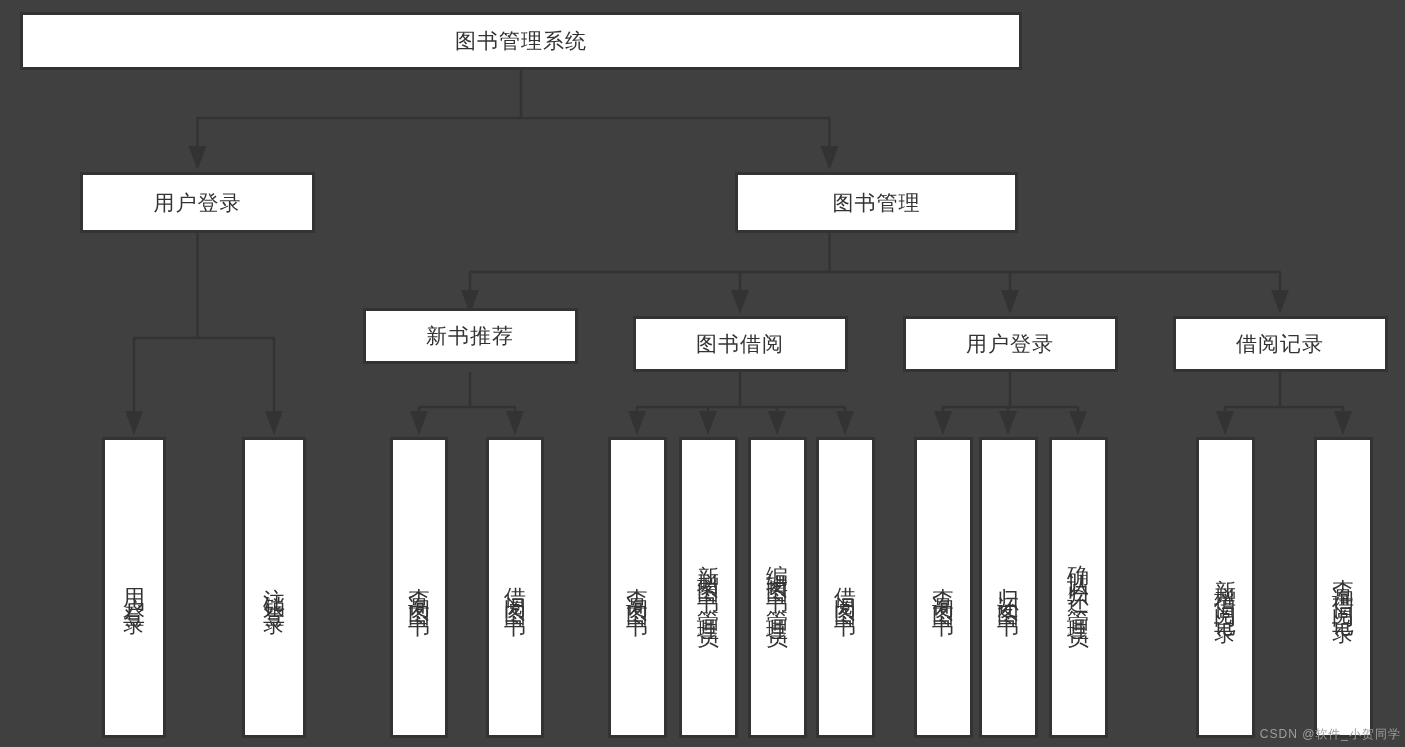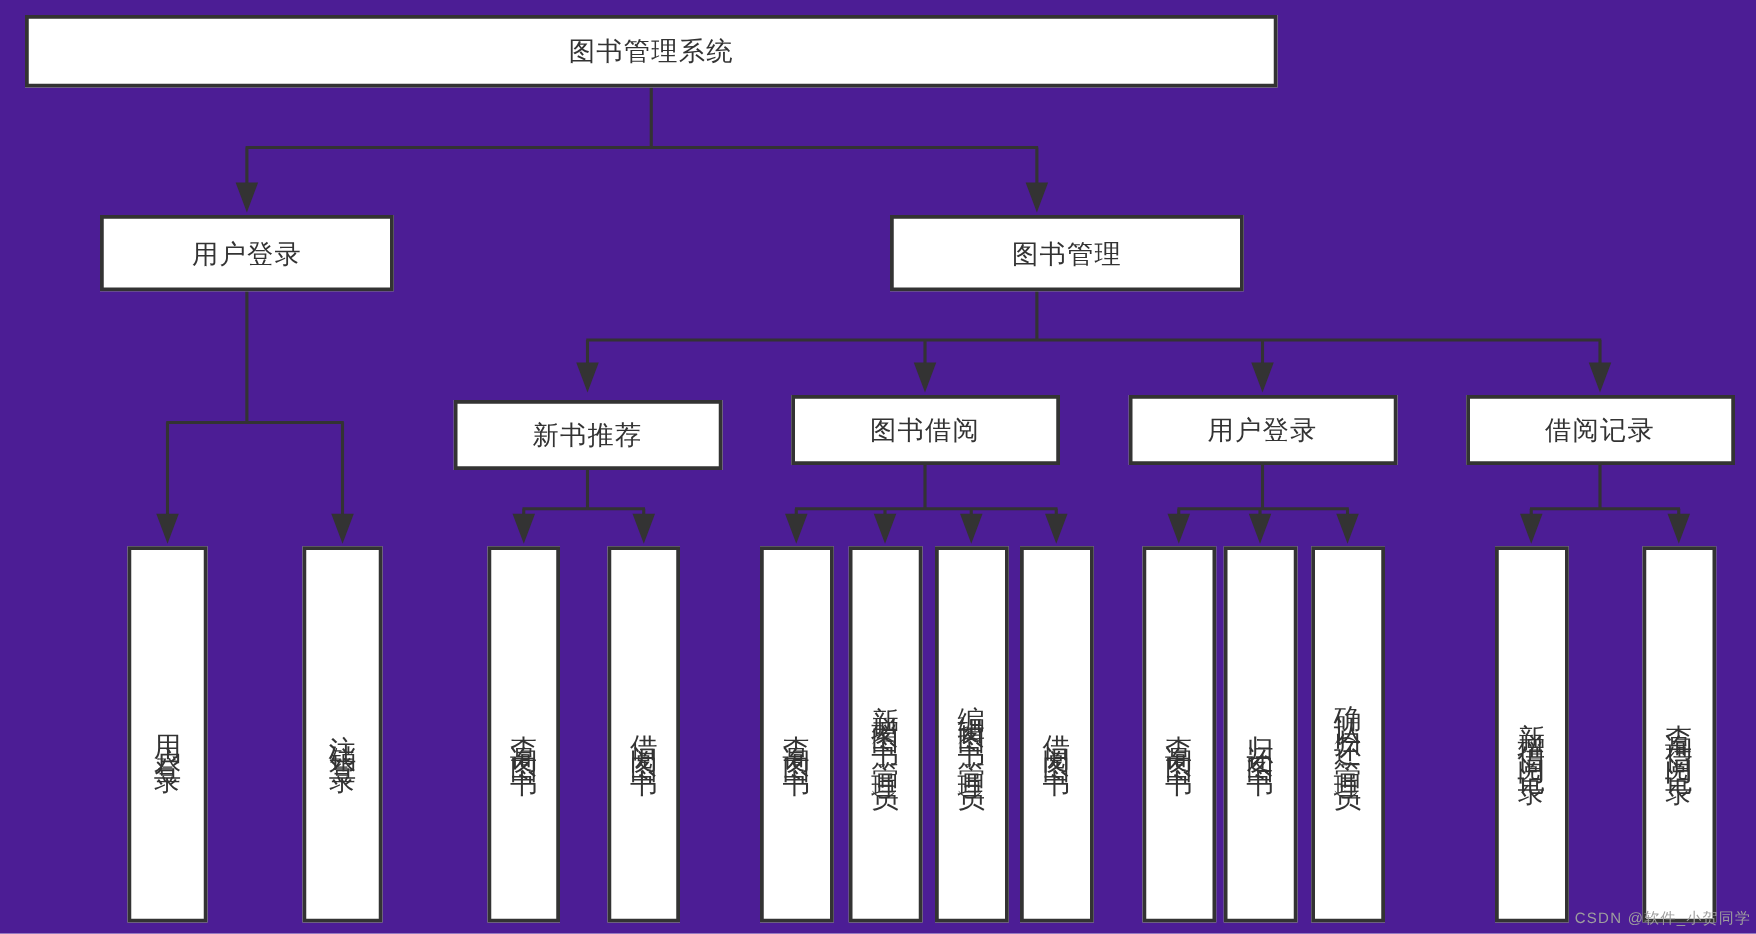--- a/index.html
+++ b/index.html
@@ -5,21 +5,21 @@
   html, body {
     margin: 0;
     padding: 0;
     background: #ffffff;
     font-family: "Liberation Sans", sans-serif;
   }
   .canvas {
     position: relative;
     width: 1405px;
     height: 747px;
-    background: #4c1d95;
+    background: #404040;
     overflow: hidden;
   }
   .lines-svg {
     position: absolute;
     left: 0;
     top: 0;
     width: 1405px;
     height: 747px;
     z-index: 1;
   }
@@ -108,25 +108,25 @@
     </g>
   </svg>
 
   <div class="node" style="left:20px; top:12px; width:1002px; height:58px;">
     <span class="hlabel">图书管理系统</span>
   </div>
 
   <div class="node" style="left:80px; top:172px; width:235px; height:61px;">
     <span class="hlabel">用户登录</span>
   </div>
-  <div class="node" style="left:712px; top:172px; width:283px; height:61px;font-family:Liberation Mono, monospace;">
+  <div class="node" style="left:735px; top:172px; width:283px; height:61px;font-family:Liberation Mono, monospace;">
     <span class="hlabel">图书管理</span>
   </div>
 
-  <div class="node" style="left:362.5px; top:320px; width:215px; height:56px;">
+  <div class="node" style="left:362.5px; top:308px; width:215px; height:56px;">
     <span class="hlabel">新书推荐</span>
   </div>
   <div class="node" style="left:632.5px; top:316px; width:215px; height:56px;">
     <span class="hlabel">图书借阅</span>
   </div>
   <div class="node" style="left:902.5px; top:316px; width:215px; height:56px;">
     <span class="hlabel">用户登录</span>
   </div>
   <div class="node" style="left:1172.5px; top:316px; width:215px; height:56px;">
     <span class="hlabel">借阅记录</span>

